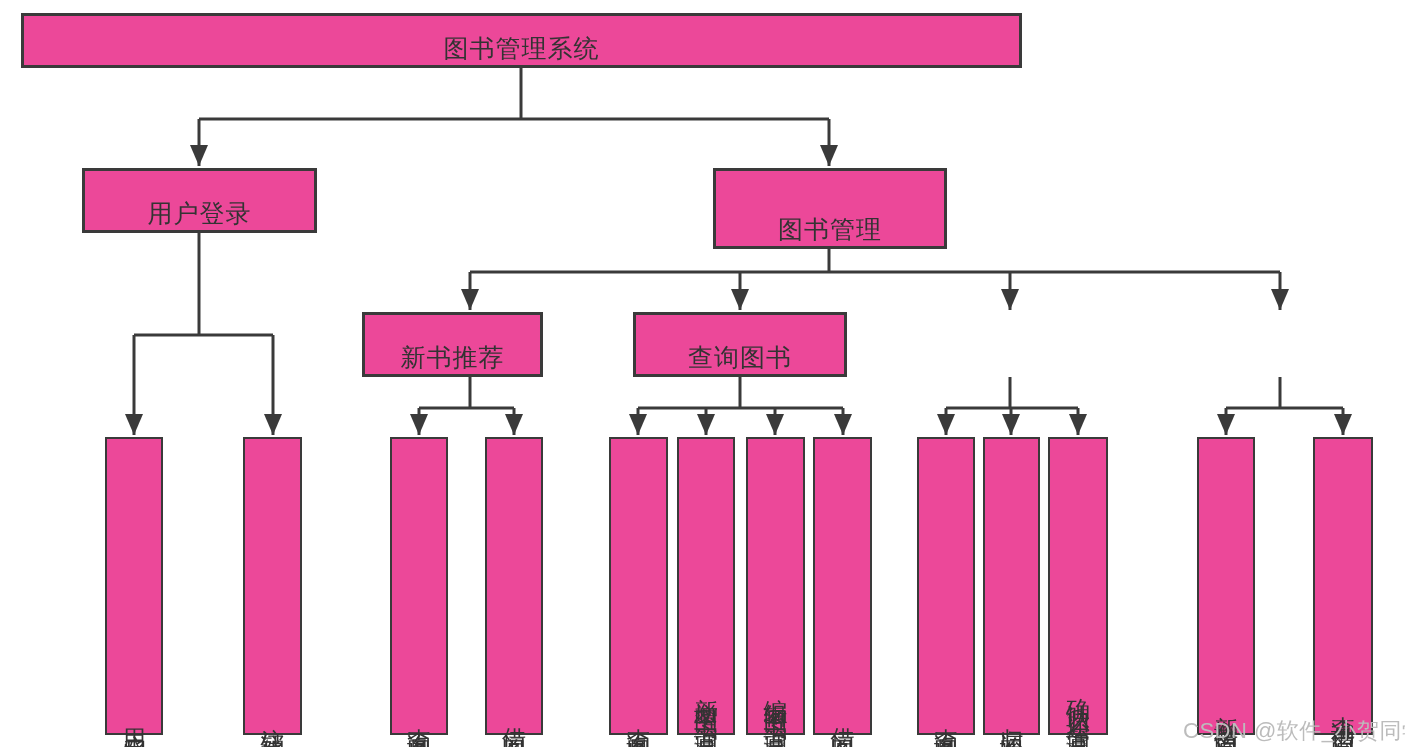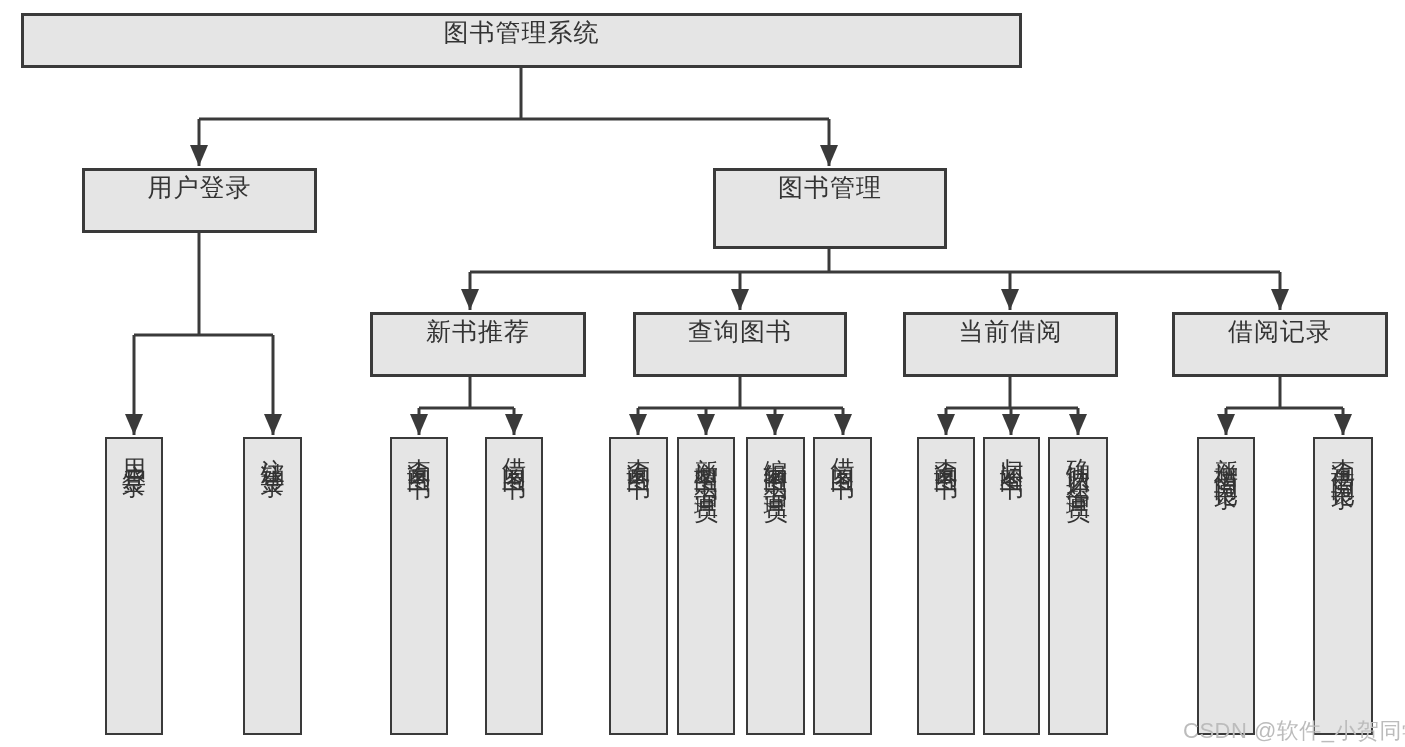--- a/index.html
+++ b/index.html
@@ -17,24 +17,24 @@
   }
   #connectors {
     position: absolute;
     left: 0;
     top: 0;
     z-index: 1;
   }
   .node {
     position: absolute;
     box-sizing: border-box;
-    background: #e5e5e5;
+    background: #ec4899;
     border: 3px solid #3a3a3a;
     display: flex;
-    align-items: flex-start;
+    align-items: flex-end;
     justify-content: center;
     color: #333333;
     font-size: 25px;
     z-index: 2;
     letter-spacing: 1px;
   }
   .node.v {
     border-width: 2.5px;
   }
   .node.v span {
@@ -112,31 +112,25 @@
     <span>图书管理系统</span>
   </div>
 
   <div class="node" style="left:82px; top:168px; width:235px; height:65px">
     <span>用户登录</span>
   </div>
   <div class="node" style="left:713px; top:168px; width:234px; height:81px">
     <span>图书管理</span>
   </div>
 
-  <div class="node" style="left:370px; top:312px; width:216px; height:65px">
+  <div class="node" style="left:362px; top:312px; width:181px; height:65px">
     <span>新书推荐</span>
   </div>
   <div class="node" style="left:633px; top:312px; width:214px; height:65px">
     <span>查询图书</span>
-  </div>
-  <div class="node" style="left:903px; top:312px; width:215px; height:65px">
-    <span>当前借阅</span>
-  </div>
-  <div class="node" style="left:1172px; top:312px; width:216px; height:65px">
-    <span>借阅记录</span>
   </div>
 
   <div class="node v" style="left:105px; top:437px; width:58px; height:298px">
     <span>用户登录</span>
   </div>
   <div class="node v" style="left:243px; top:437px; width:59px; height:298px">
     <span>注销登录</span>
   </div>
 
   <div class="node v" style="left:390px; top:437px; width:58px; height:298px">

